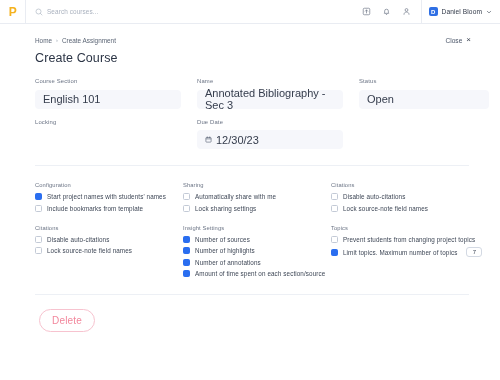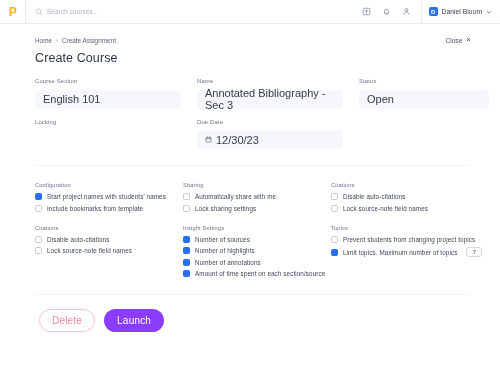--- a/index.html
+++ b/index.html
@@ -369,17 +369,16 @@
           <span class="check-label">Limit topics. Maximum number of topics</span>
           <input class="num-input" type="text" value="7" style="">
         </div>
       </div>
     </div>
 
     <div class="footer-divider"></div>
 
     <div class="footer">
       <button class="btn btn-delete">Delete</button>
-      <button class="btn btn-launch">Launch</button>
     </div>
 
   </div>
 </div>
 
 </body></html>

